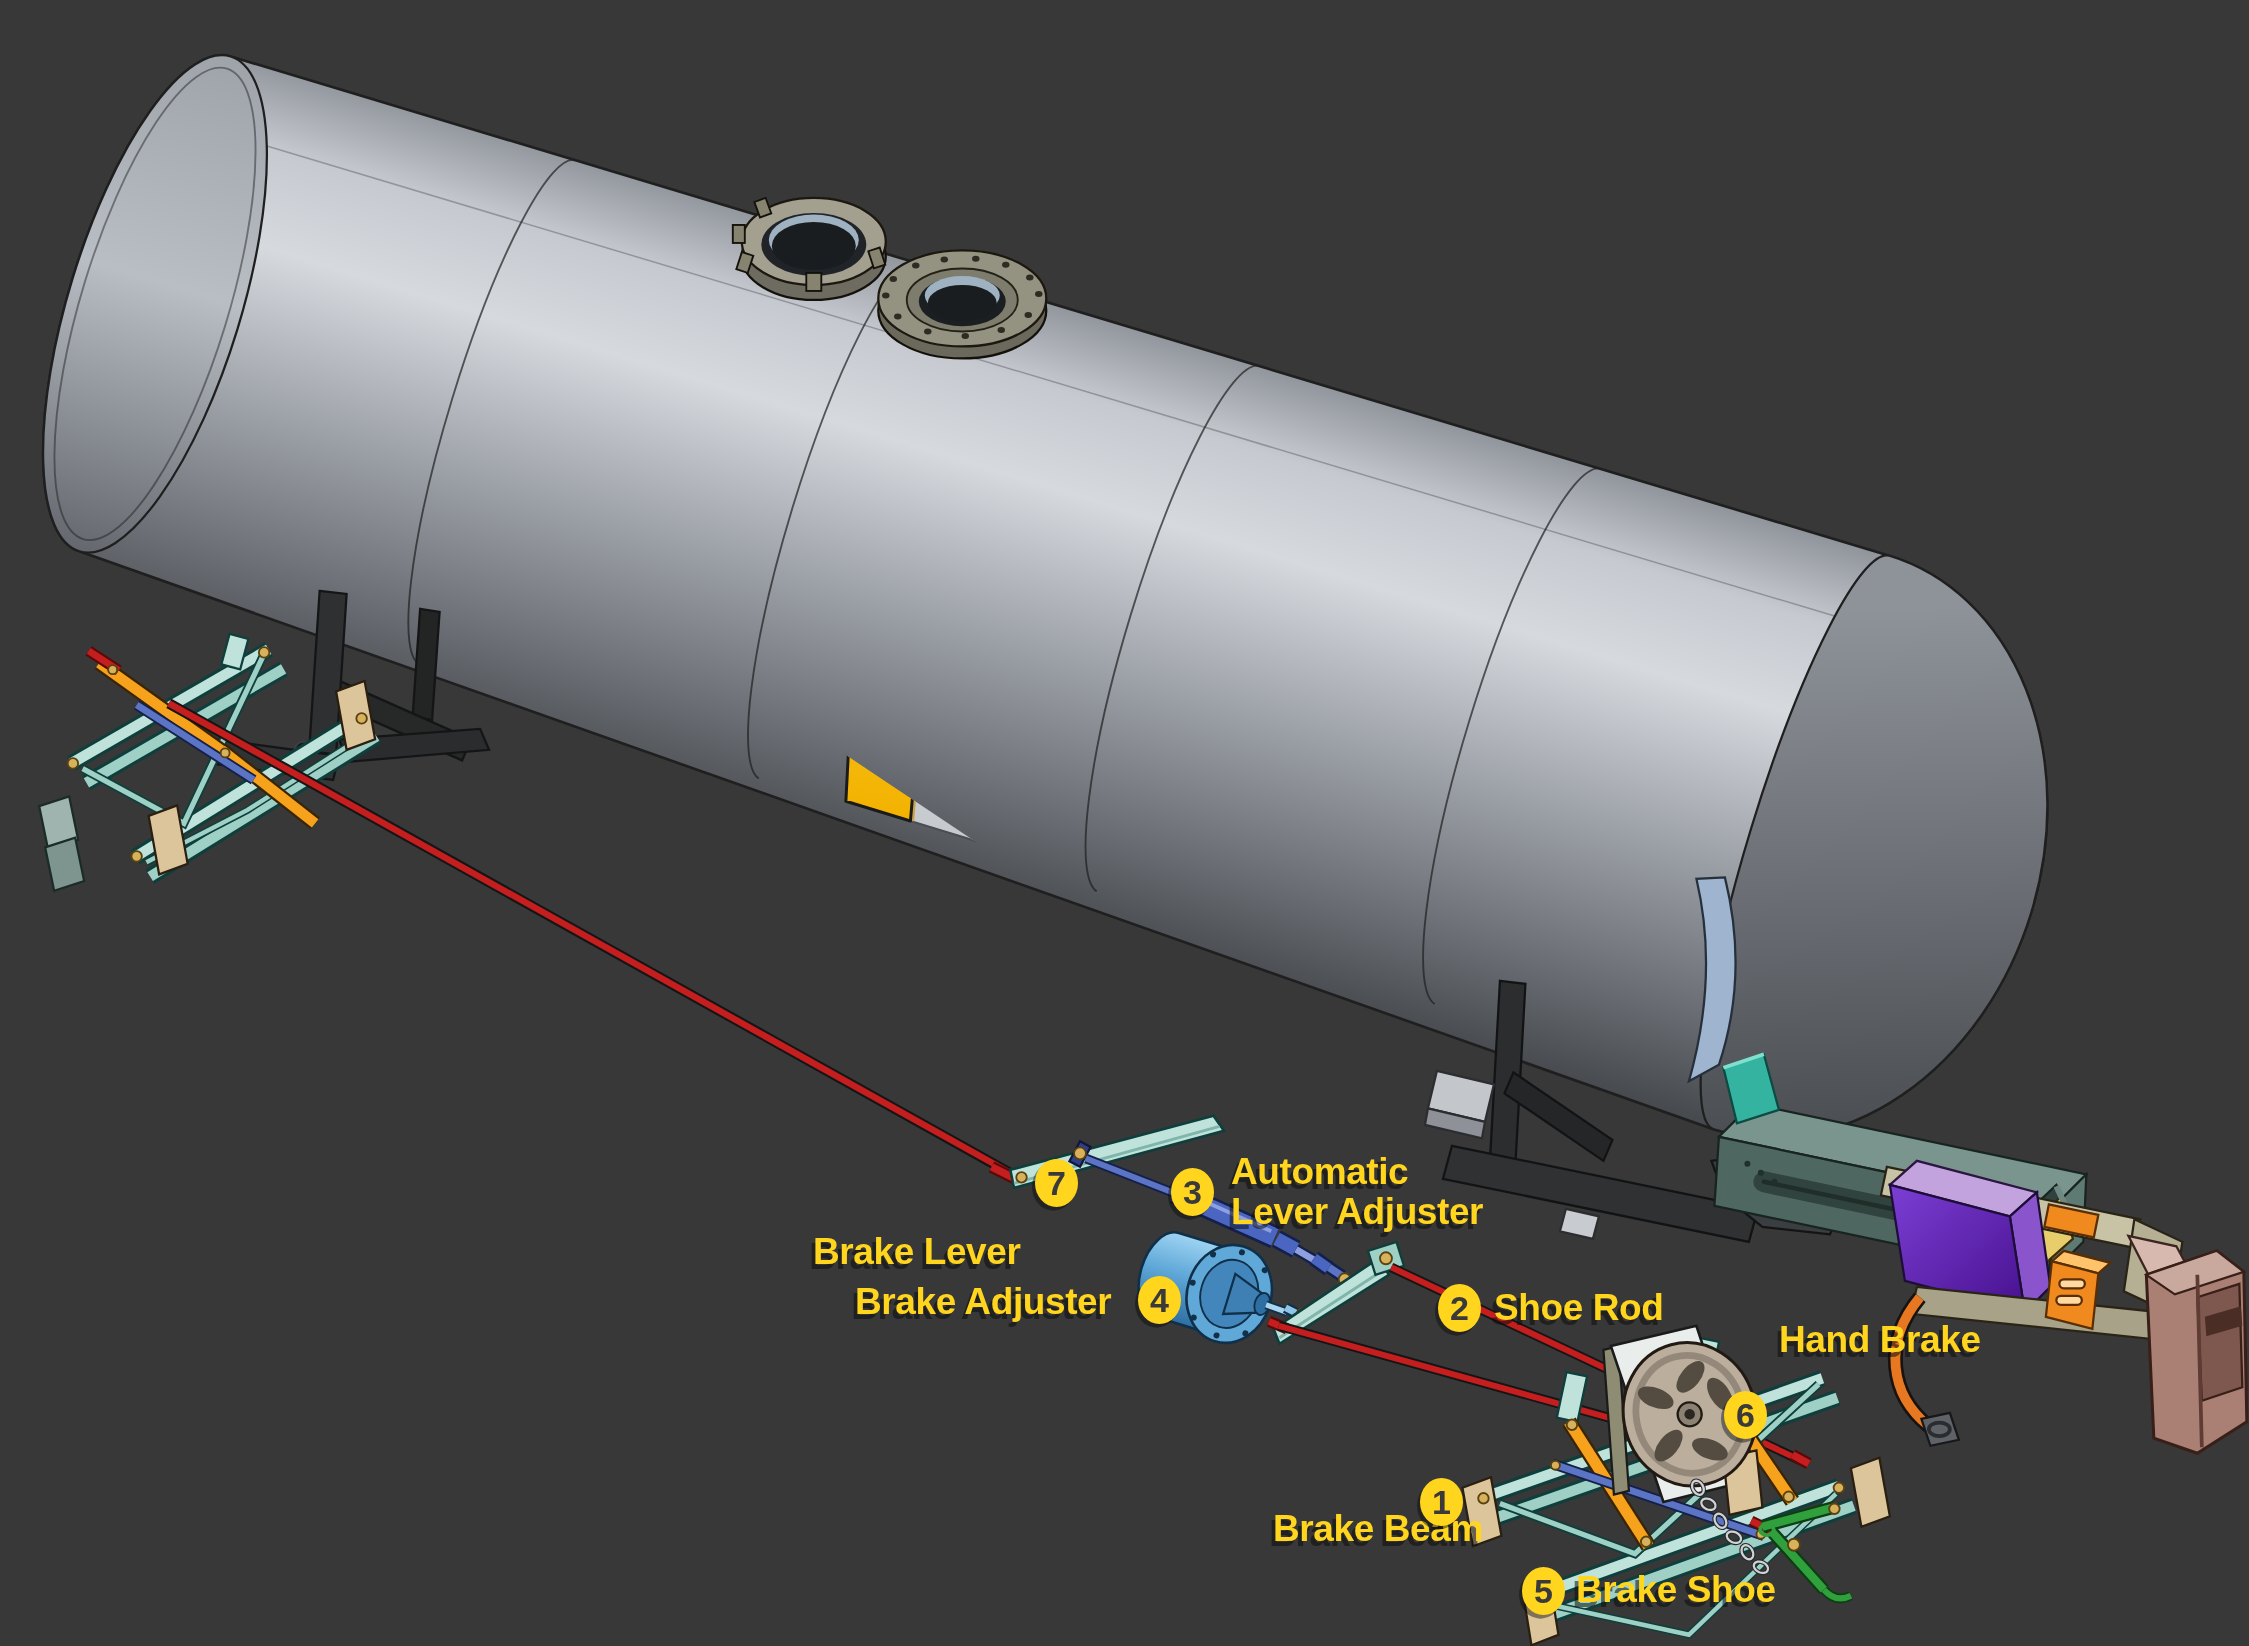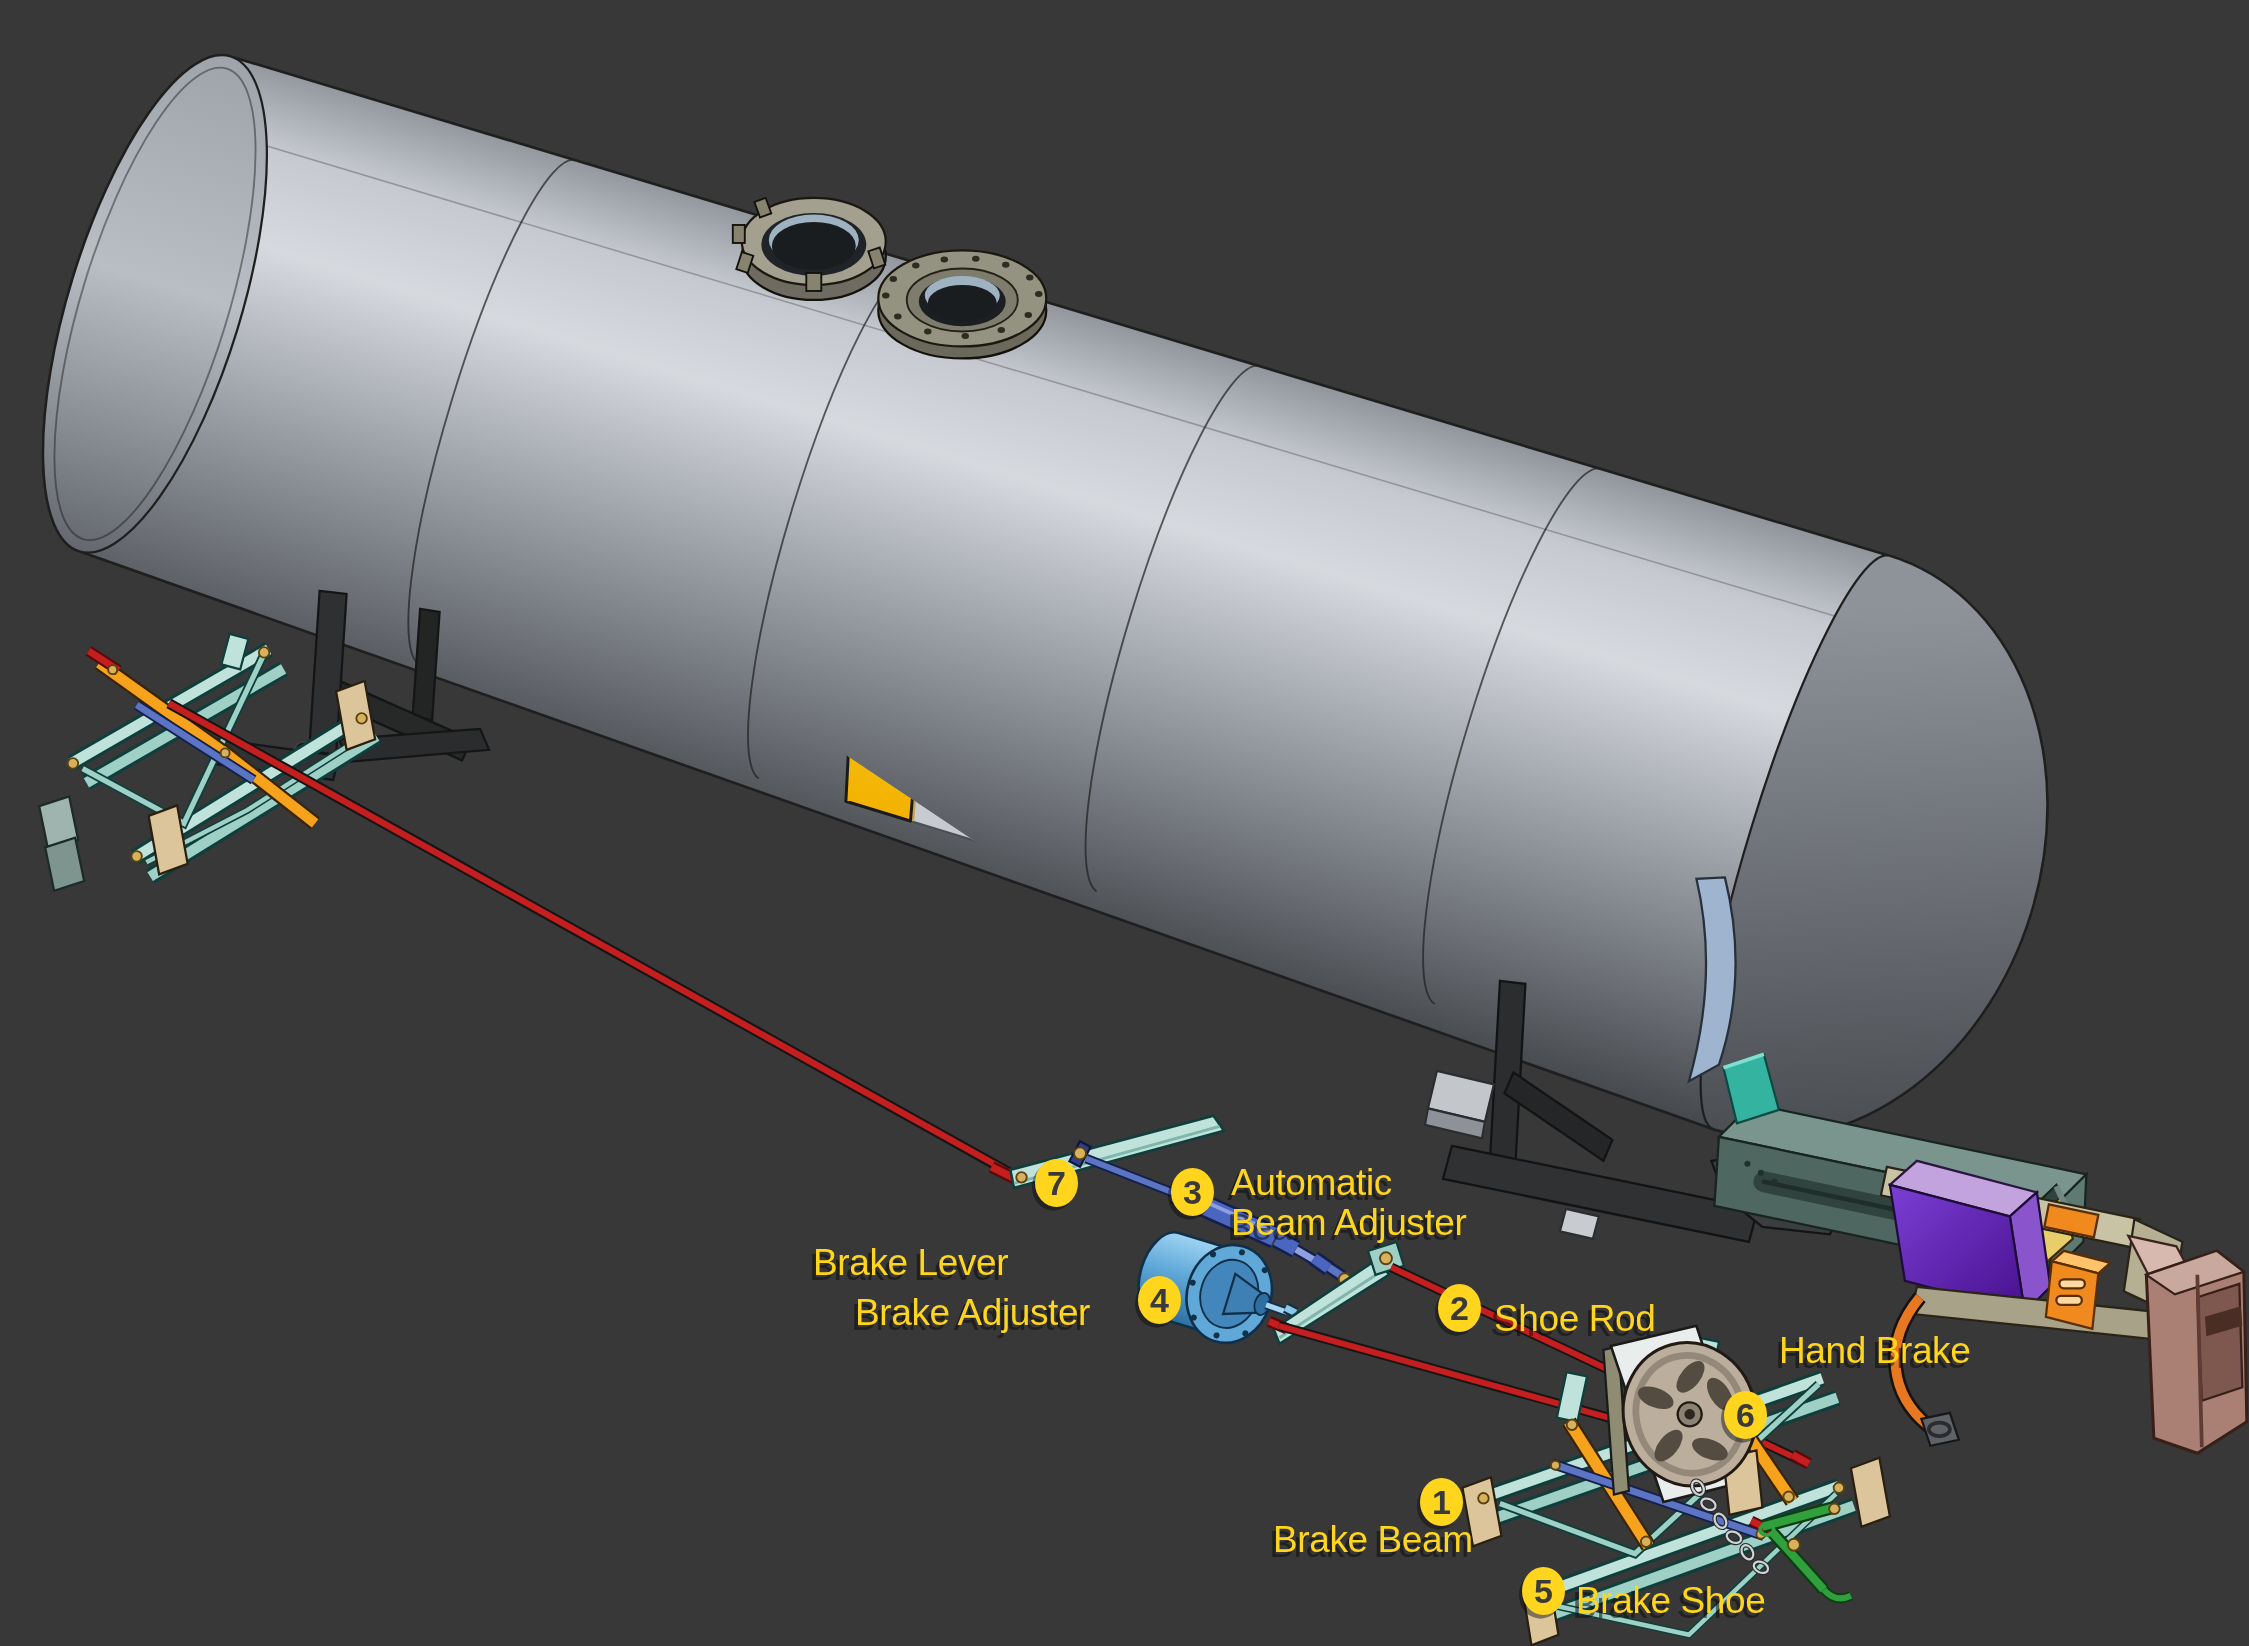--- a/index.html
+++ b/index.html
@@ -6,23 +6,22 @@
   body{
     width:2250px;height:1646px;position:relative;overflow:hidden;
     background:var(--background,#383838);
     font-family:"Liberation Sans",sans-serif;
   }
   .stage{position:absolute;inset:0;width:2250px;height:1646px;}
   svg{position:absolute;left:0;top:0;}
   .label{
     position:absolute;white-space:nowrap;
     color:var(--label_yellow,#FFD51E);
-    font-size:37px;font-weight:normal;letter-spacing:-0.4px;line-height:40px;
+    font-size:37px;font-weight:bold;letter-spacing:-0.4px;line-height:40px;
     text-shadow:-3.7px 4.5px 0 rgba(12,12,12,.55);
-    margin-top:11px;
   }
   .badge{
     position:absolute;width:43px;height:48px;border-radius:50%;
     background:var(--badge_yellow,#FFD51E);
     color:var(--badge_number,#3A3A3A);
     font-size:34px;font-weight:bold;line-height:48px;text-align:center;
     box-shadow:-3px 3.7px 0 rgba(10,10,10,.45);
   }
 </style>
 </head>
@@ -439,21 +438,21 @@
     </g>
   </g>
 </svg>
 
 <div class="label" style="left:813px;top:1232px">Brake Lever</div>
 <div class="badge" style="left:1035px;top:1159px">7</div>
 
 <div class="badge" style="left:1171px;top:1168px">3</div>
 <div class="label" style="left:1231px;top:1152px">
   <div>Automatic</div>
-  <div>Beam Adjuster</div>
+  <div>Lever Adjuster</div>
 </div>
 
 <div class="label" style="left:855px;top:1282px">Brake Adjuster</div>
 <div class="badge" style="left:1138px;top:1276px">4</div>
 
 <div class="badge" style="left:1438px;top:1284px">2</div>
 <div class="label" style="left:1494px;top:1288px">Shoe Rod</div>
 
 <div class="label" style="left:1273px;top:1509px">Brake Beam</div>
 <div class="badge" style="left:1420px;top:1478px">1</div>

